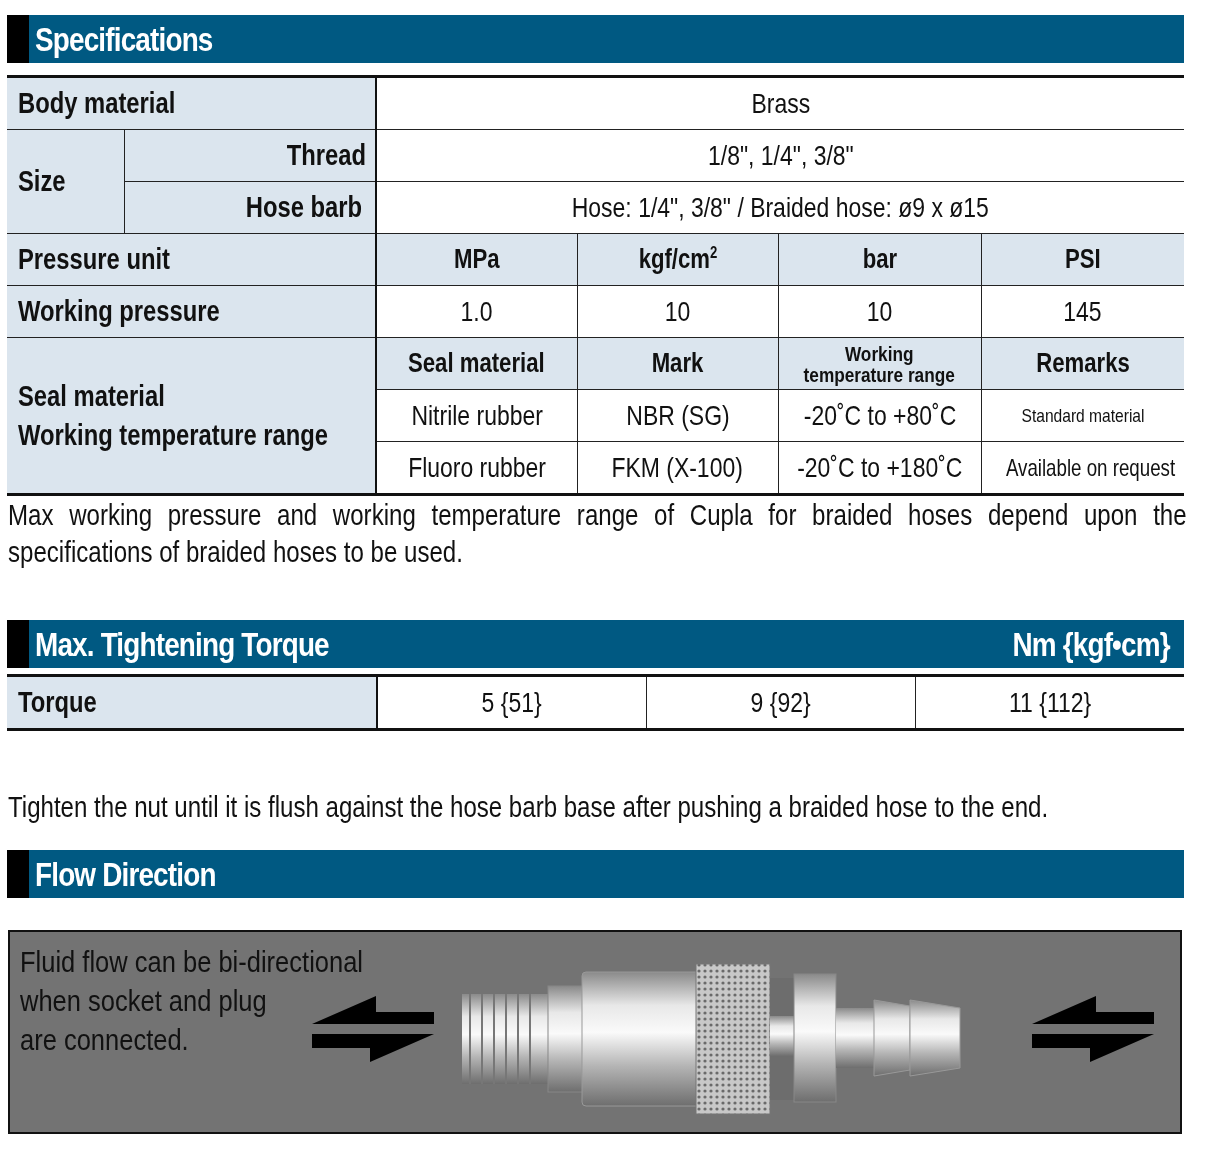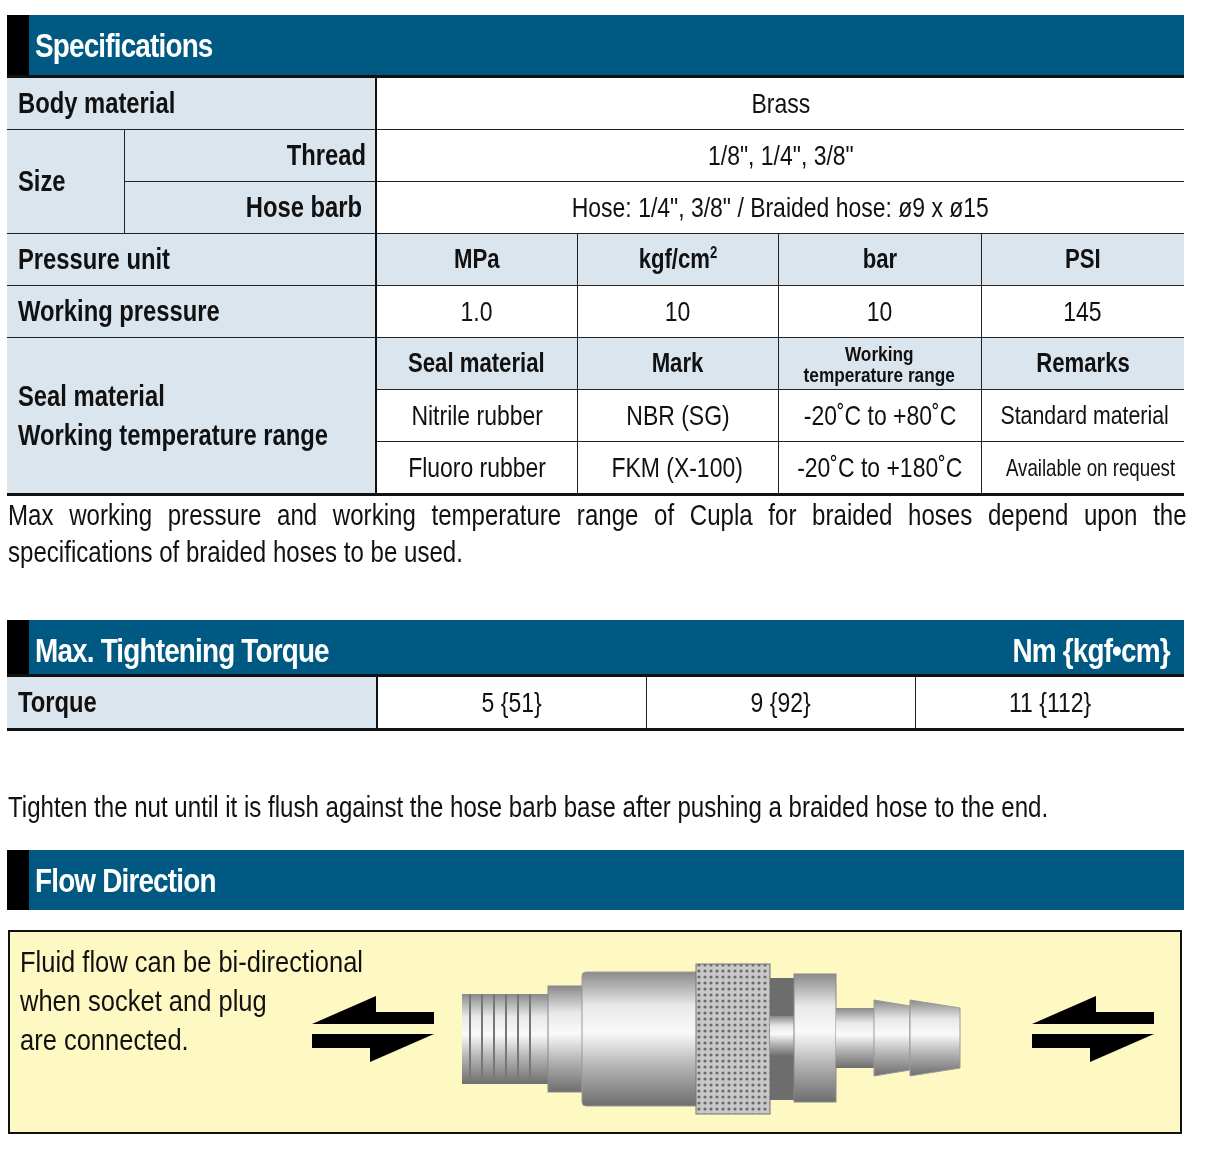--- a/index.html
+++ b/index.html
@@ -1,39 +1,39 @@
 <!DOCTYPE html>
 <html><head>
 <meta charset="utf-8">
 <style>
   html, body { margin: 0; padding: 0; background: #ffffff; }
   body { width: 1208px; height: 1162px; position: relative; font-family: "Liberation Sans", sans-serif; color: #111; overflow: hidden; }
 
-  .section-header { position: absolute; left: 7px; width: 1177px; height: 60px; background: #005982; display: flex; align-items: center; }
+  .section-header { position: absolute; left: 7px; width: 1177px; height: 48px; background: #005982; display: flex; align-items: center; }
   .section-header .bar { width: 22px; height: 100%; background: #000; }
   .section-header .title { color: #fff; font-weight: bold; font-size: 34px; margin-left: 6px; letter-spacing: -1px; transform: scaleX(0.82); transform-origin: left center; white-space: nowrap; }
   .section-header .unit { position: absolute; right: 14px; color: #fff; font-weight: bold; font-size: 34px; letter-spacing: -1px; transform: scaleX(0.82); transform-origin: right center; white-space: nowrap; }
 
   table.spec { position: absolute; left: 7px; width: 1177px; border-collapse: collapse; table-layout: fixed; }
   table.spec td { border: 1px solid #222; padding: 0; height: 51px; text-align: center; font-size: 28px; white-space: nowrap; overflow: hidden; }
   table.spec td.lbl { background: #dbe5ee; font-weight: bold; text-align: left; padding-left: 11px; font-size: 29px; }
   table.spec td.sub { background: #dbe5ee; font-weight: bold; text-align: right; font-size: 29px; }
   table.spec td.hd { background: #dbe5ee; font-weight: bold; font-size: 27px; text-decoration: underline; }
   table.spec td.val { background: #fff; }
   .sq { display: inline-block; transform: scaleX(0.82); transform-origin: center center; }
   .sql { display: inline-block; transform: scaleX(0.82); transform-origin: left center; }
   table.spec { border-top: 3px solid #111; border-bottom: 3px solid #111; }
   table.spec tr > td:first-child { border-left: none; }
   table.spec tr > td:last-child { border-right: none; }
   .thickr { border-right: 2px solid #111 !important; }
   .small2 { font-size: 21px !important; line-height: 21px; }
 
   .note { position: absolute; left: 8px; font-size: 29px; line-height: 37px; width: 1420px; transform: scaleX(0.83); transform-origin: left top; text-align: justify; }
 
-  .flow-box { position: absolute; left: 8px; top: 930px; width: 1174px; height: 204px; border: 2px solid #111; box-sizing: border-box; background: #fef9c3; }
+  .flow-box { position: absolute; left: 8px; top: 930px; width: 1174px; height: 204px; border: 2px solid #111; box-sizing: border-box; background: #737373; }
   .flow-text { position: absolute; left: 10px; top: 10px; font-size: 30px; line-height: 39px; transform: scaleX(0.85); transform-origin: left top; white-space: nowrap; }
 </style>
 </head>
 <body>
 
 <div class="section-header" style="top:15px;">
   <div class="bar"></div>
   <div class="title">Specifications</div>
 </div>
 
@@ -81,21 +81,21 @@
     </td>
     <td class="hd"><span class="sq">Seal material</span></td>
     <td class="hd"><span class="sq">Mark</span></td>
     <td class="hd small2"><span class="sq"><span style="display:block">Working</span><span style="display:block">temperature range</span></span></td>
     <td class="hd"><span class="sq">Remarks</span></td>
   </tr>
   <tr>
     <td class="val"><span class="sq">Nitrile rubber</span></td>
     <td class="val"><span class="sq">NBR (SG)</span></td>
     <td class="val"><span class="sq">-20˚C to +80˚C</span></td>
-    <td class="val" style="font-size:26px"><span class="sq">Standard material</span></td>
+    <td class="val" style="font-size:19px"><span class="sq">Standard material</span></td>
   </tr>
   <tr>
     <td class="val"><span class="sq">Fluoro rubber</span></td>
     <td class="val"><span class="sq">FKM (X-100)</span></td>
     <td class="val"><span class="sq">-20˚C to +180˚C</span></td>
     <td class="val" style="font-size:24px"><span class="sq" style="transform:scaleX(0.78)">Available on request</span></td>
   </tr>
 </tbody>
   </table>
 

